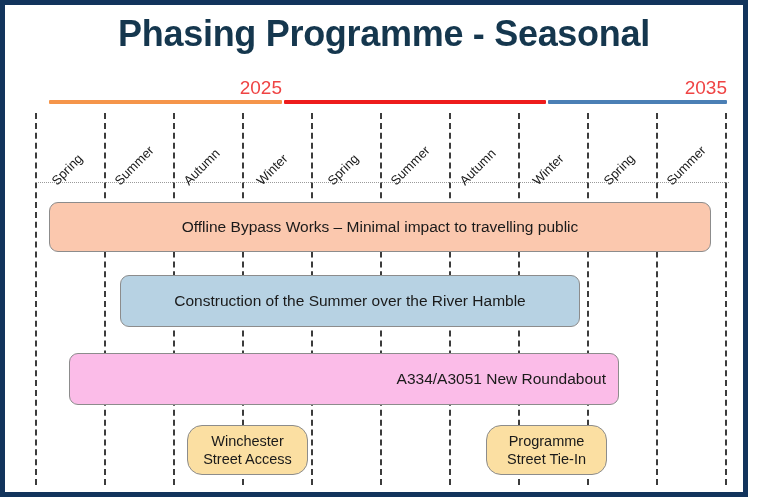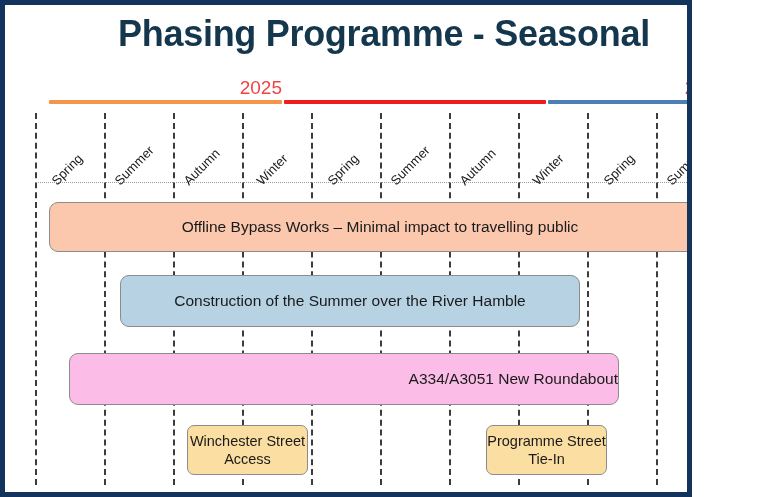--- a/index.html
+++ b/index.html
@@ -5,21 +5,21 @@
   html, body {
     margin: 0;
     padding: 0;
     background: #ffffff;
   }
   body {
     font-family: "Liberation Sans", sans-serif;
   }
   #slide {
     position: relative;
-    width: 692px;
+    width: 748px;
     height: 497px;
     box-sizing: border-box;
     background: #ffffff;
     border: 5px solid #12345c;
     overflow: hidden;
   }
   #inner {
     position: absolute;
     left: 0; top: 0;
     width: 758px;
@@ -87,25 +87,25 @@
     box-sizing: border-box;
     border: 1px solid #8c8c8c;
     border-radius: 9px;
     display: flex;
     align-items: center;
     justify-content: center;
     text-align: center;
     font-size: 15.5px;
     color: #1a1a1a;
     line-height: 1.25;
-    padding: 0 0;
+    padding: 0 12px;
   }
   .bar.small {
     font-size: 14.5px;
-    border-radius: 7px;
+    border-radius: 15px;
   }
 </style>
 </head>
 <body>
 
 <div id="slide">
   <div id="inner">
 
     <div class="title">Phasing Programme - Seasonal</div>
 

